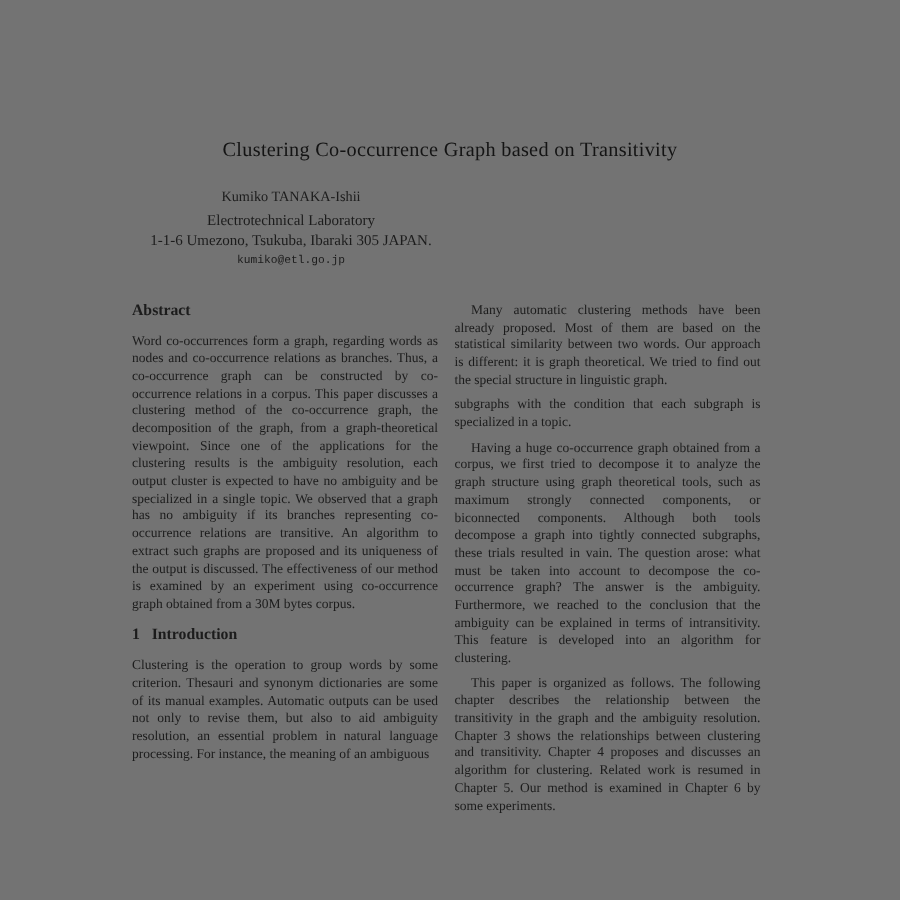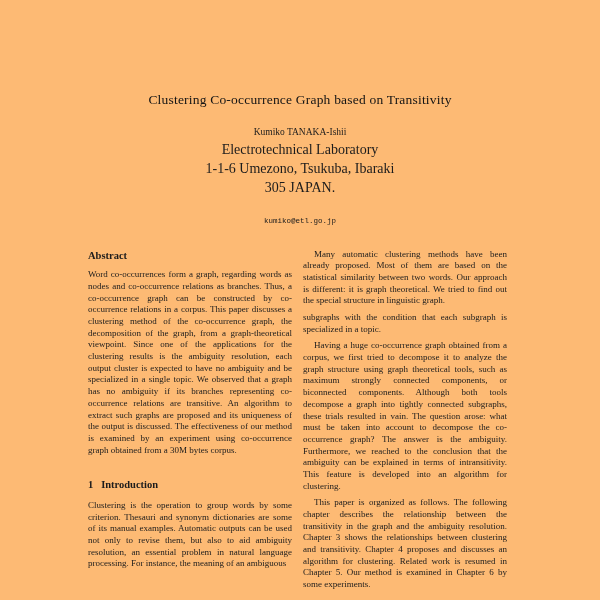--- a/index.html
+++ b/index.html
@@ -4,80 +4,81 @@
 <style>
   html, body {
     margin: 0;
     padding: 0;
     background: #ffffff;
   }
   .canvas {
     position: relative;
     width: 600px;
     height: 600px;
-    background: #fdba74;
+    background: #737373;
     overflow: hidden;
     font-family: "Liberation Serif", serif;
     color: #1c1c1c;
   }
   .page {
     position: absolute;
     left: 88px;
     top: 92px;
     width: 424px;
   }
   .title {
     margin: 0 0 18px 0;
     text-align: center;
     font-size: 13.5px;
     font-weight: normal;
     letter-spacing: 0.2px;
     color: #141414;
   }
   .authors {
     display: flex;
-    justify-content: center;
+    justify-content: flex-end;
     margin-bottom: 22px;
+    flex-direction: column;
   }
   .author {
     width: 50%;
     text-align: center;
     line-height: 1.35;
   }
   .author-name {
     font-size: 9.5px;
     margin-bottom: 2px;
   }
   .affil {
-    font-size: 14px;
+    font-size: 10px;
   }
   .email {
     font-family: "Liberation Mono", monospace;
     font-size: 7.5px;
-    margin-top: 19px;
+    margin-top: 1px;
   }
   .columns {
     display: flex;
     gap: 11px;
   }
   .col {
     width: 204px;
     font-size: 9px;
     line-height: 1.3;
     text-align: justify;
   }
   .heading {
     font-weight: bold;
     font-size: 10.5px;
     margin: 0 0 7px 0;
     white-space: pre-wrap;
     text-align: left;
   }
   .heading.section {
-    margin-top: 22px;
+    margin-top: 8px;
     margin-bottom: 8px;
   }
   .para {
     margin: 0 0 5px 0;
     text-indent: 11px;
   }
   .para.noindent {
     text-indent: 0;
   }
 </style>

